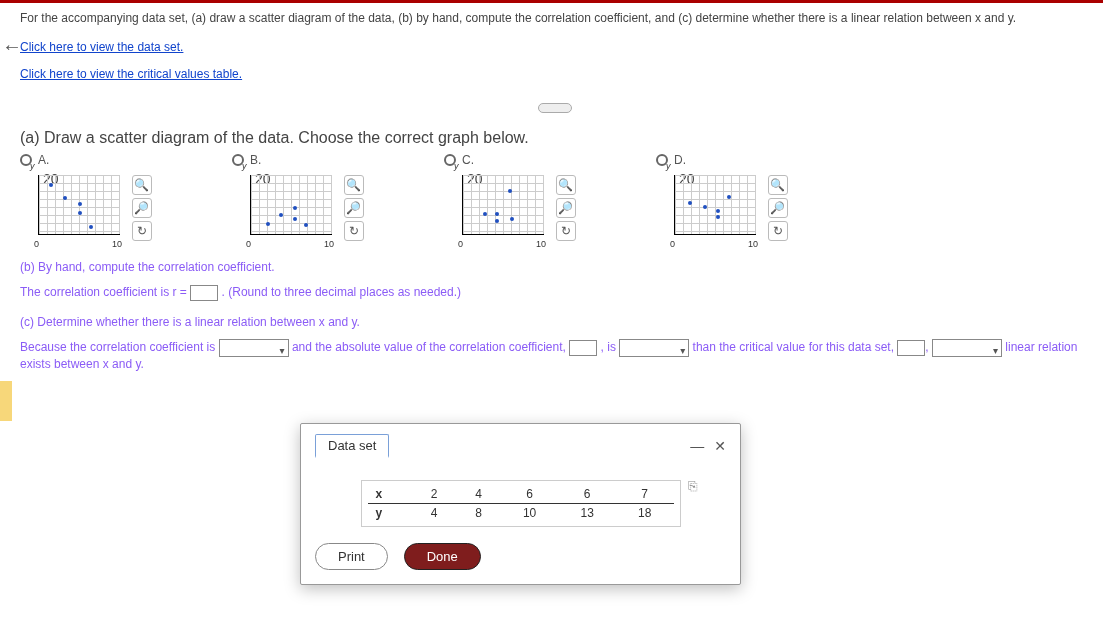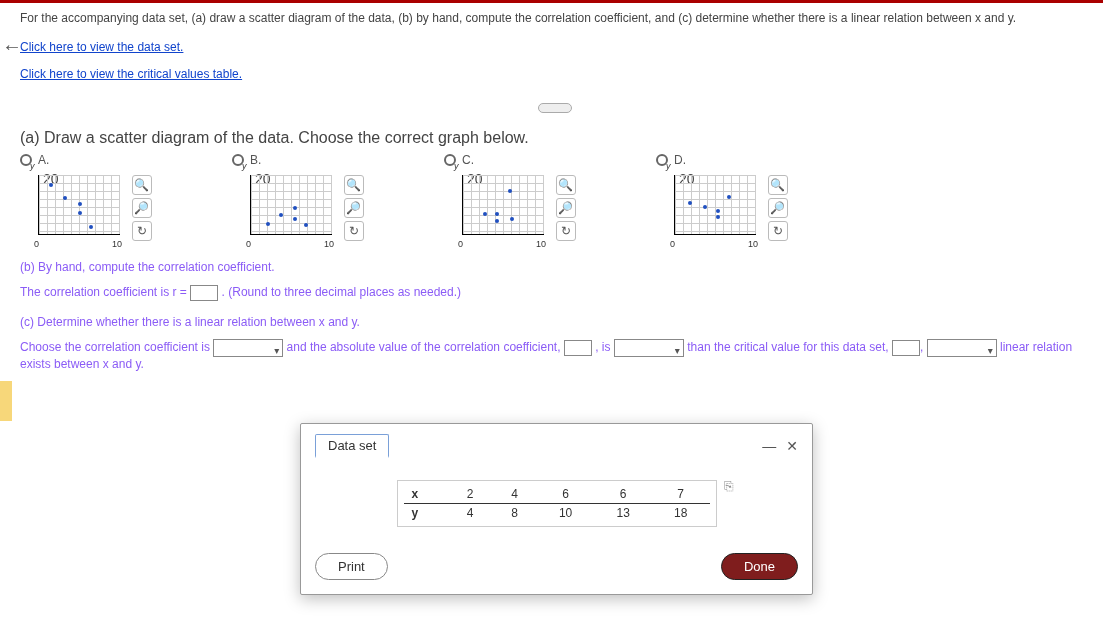--- a/index.html
+++ b/index.html
@@ -83,21 +83,21 @@
   .sentence-row { margin-top: 8px; line-height: 20px; }
   .highlight-bar {
     position: absolute; left: 0; top: 378px; width: 12px; height: 40px;
     background: #f7d77a;
   }
 
   
   .modal {
     position: absolute;
     left: 300px; top: 420px;
-    width: 513px;
+    width: 441px;
     background: #fff;
     border: 1px solid #999;
     box-shadow: 0 4px 16px rgba(0,0,0,.25);
     border-radius: 2px;
     padding: 10px 14px 14px;
   }
   .modal-top { display: flex; justify-content: space-between; align-items: center; }
   .modal-tab {
     border: 1px solid #7aa0d8; border-bottom: 2px solid #fff;
     padding: 3px 12px; font-size: 13px; color: #333;
@@ -110,21 +110,21 @@
     width: 320px;
     border: 1px solid #ccc;
     padding: 4px 6px;
     position: relative;
   }
   .copy-icn { position: absolute; right: -18px; top: -2px; font-size: 12px; color: #888; cursor: pointer;}
   table { border-collapse: collapse; width: 100%; font-size: 12px; }
   td, th { padding: 2px 8px; text-align: center; color: #333; }
   .row-head { text-align: left; font-weight: bold; }
   .hr-line td { border-top: 1px solid #333; }
-  .modal-btns { display: flex; gap: 16px; justify-content: space-between; margin-top: 26px; }
+  .modal-btns { display: flex; gap: 16px; justify-content: flex-start; margin-top: 16px; }
   .btn {
     padding: 5px 22px; border-radius: 16px; font-size: 13px; cursor: pointer;
     border: 1px solid #888;
   }
   .btn.print { background: #fff; color: #333; }
   .btn.done { background: #7f1d1d; color: #fff; border-color: #222; }
 </style>
 </head>
 <body>
 
@@ -257,21 +257,21 @@
     <div class="sentence-row">
       <span>The correlation coefficient is r = </span>
       <span class="inline-input"></span>
       <span>. (Round to three decimal places as needed.)</span>
     </div>
   </div>
 
   <div class="part-c">
     <div>(c) Determine whether there is a linear relation between x and y.</div>
     <div class="sentence-row">
-      <span>Choose the correlation coefficient is </span>
+      <span>Because the correlation coefficient is </span>
       <span class="inline-select"></span>
       <span> and the absolute value of the correlation coefficient, </span>
       <span class="inline-input"></span>
       <span>, is </span>
       <span class="inline-select"></span>
       <span> than the critical value for this data set, </span>
       <span class="inline-input"></span>,
       <span class="inline-select"></span>
       <span> linear relation</span>
     </div>

